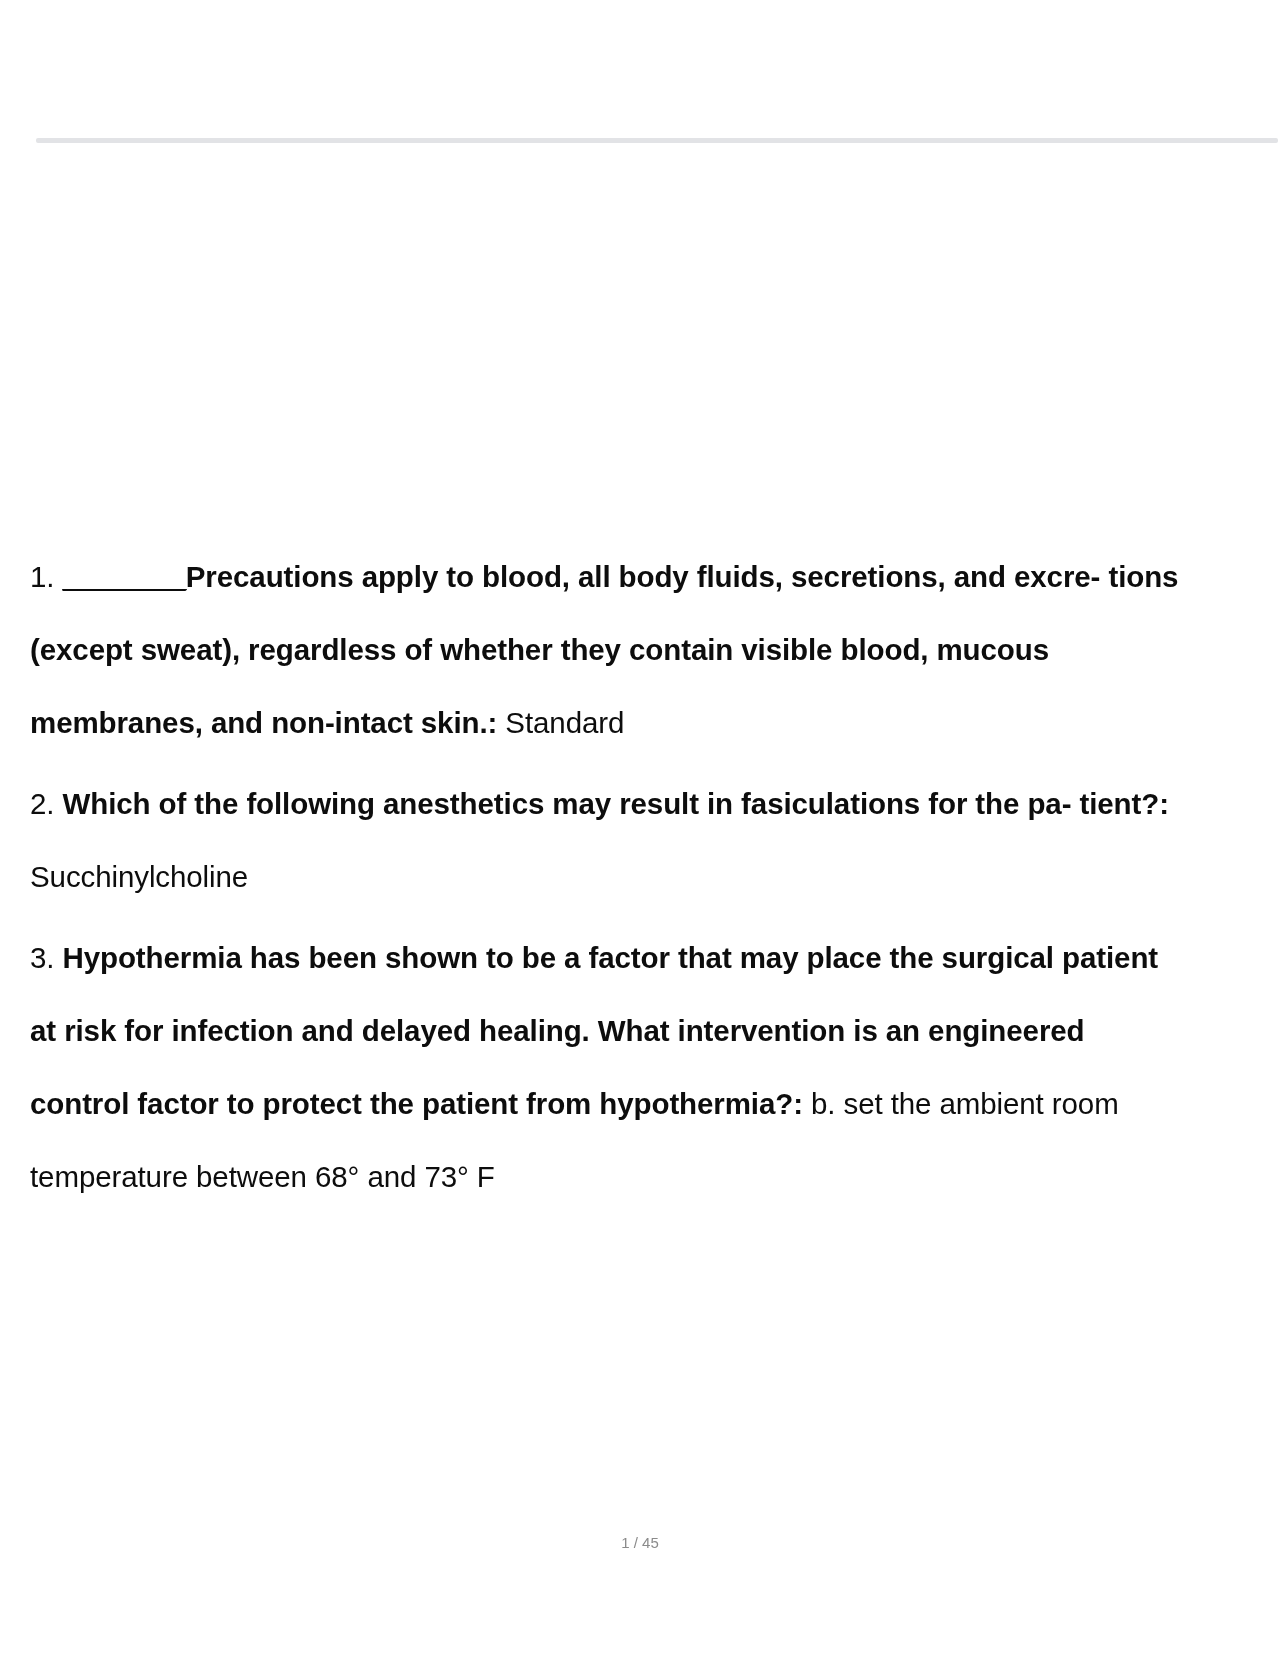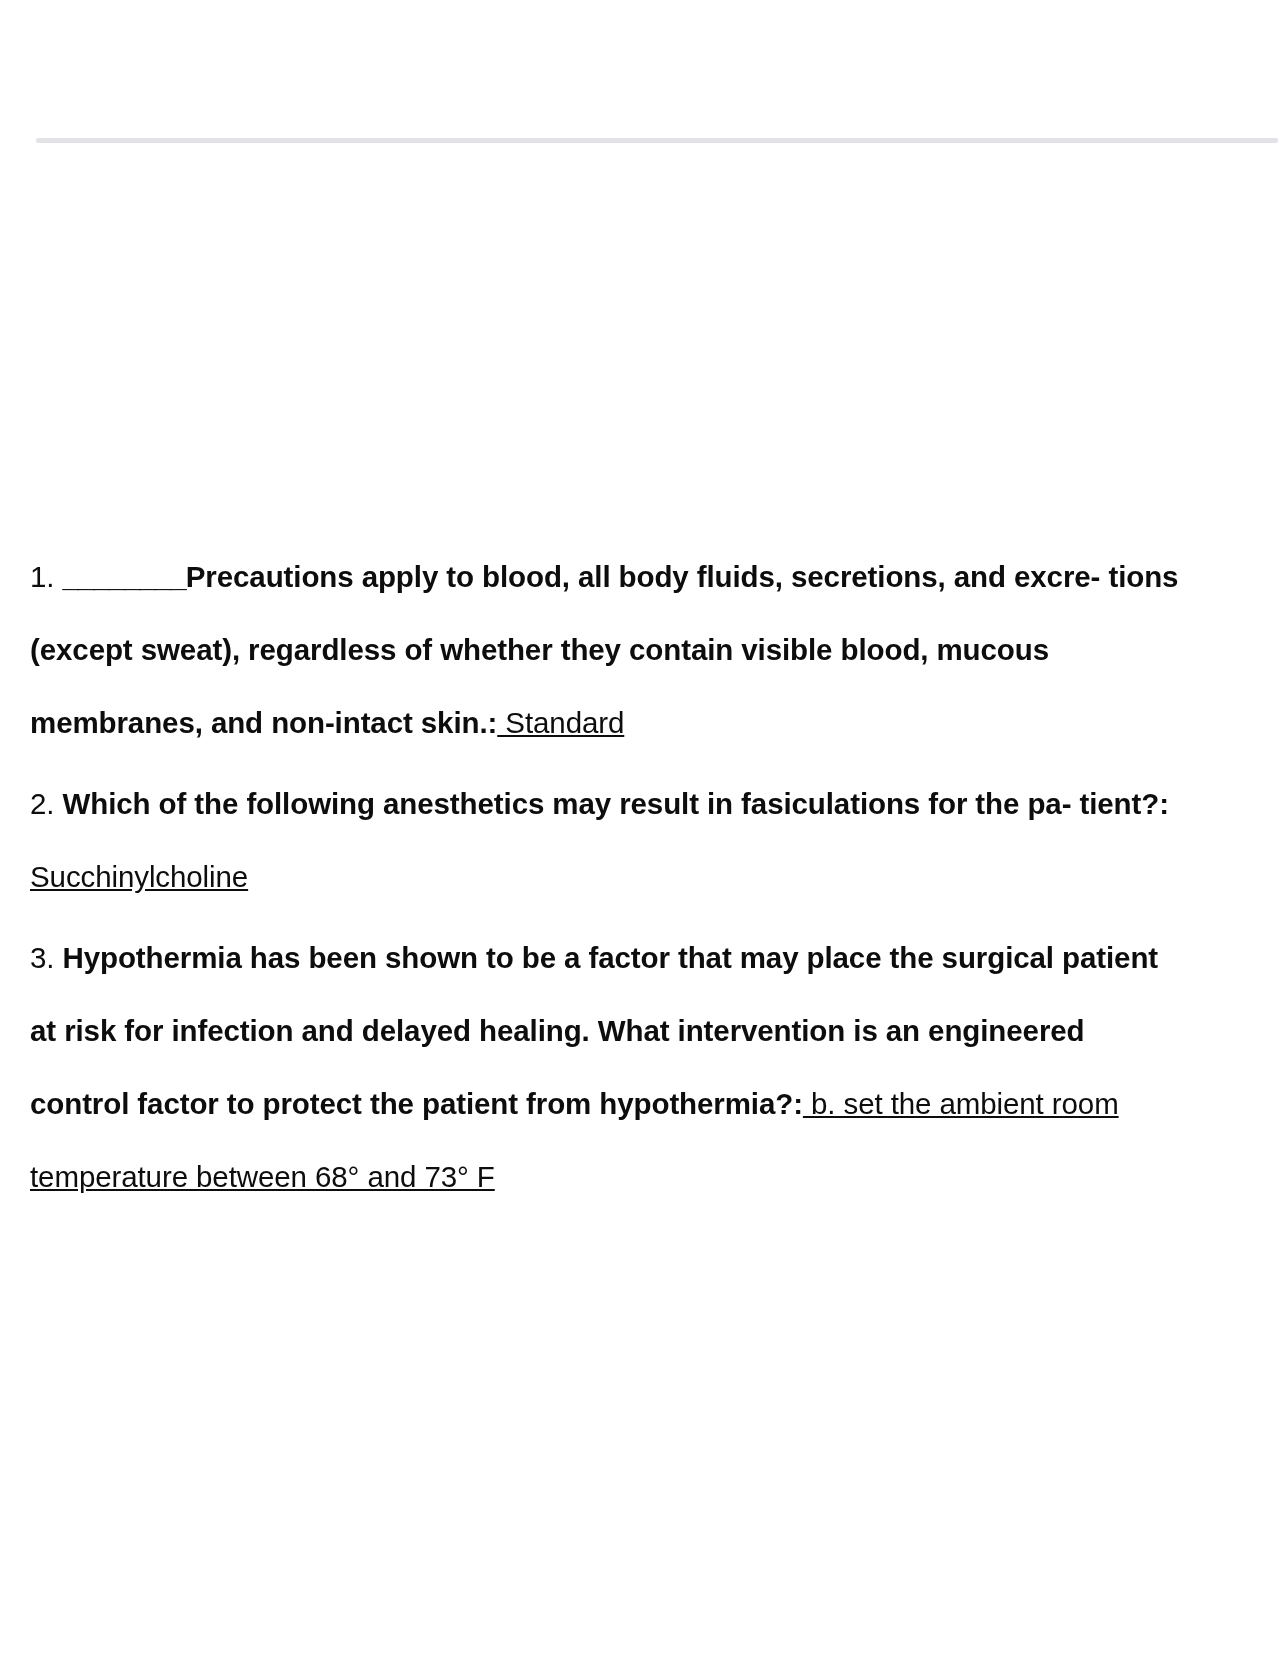--- a/index.html
+++ b/index.html
@@ -74,25 +74,25 @@
     font-stretch: condensed;
   }
   .qa-block .num {
     font-weight: normal;
   }
   .qa-block .q {
     font-weight: bold;
   }
   .qa-block .blank {
     font-weight: bold;
+    text-decoration: underline;
     letter-spacing: -1px;
   }
   .qa-block .a {
     font-weight: normal;
-    text-decoration: underline;
   }
 
   
   .footer {
     position: absolute;
     left: 0;
     top: 1534px;
     width: 1280px;
     text-align: center;
     font-size: 15px;
@@ -120,14 +120,15 @@
       <span class="q">Which of the following anesthetics may result in fasiculations for the pa- tient?:</span><span class="a"> Succhinylcholine</span>
     </p>
 
     <p class="qa-block">
       <span class="num">3.</span>
       <span class="q">Hypothermia has been shown to be a factor that may place the surgical patient at risk for infection and delayed healing. What intervention is an engineered control factor to protect the patient from hypothermia?:</span><span class="a"> b. set the ambient room temperature between 68° and 73° F</span>
     </p>
 
   </div>
 
+  <div class="footer">1 / 45</div>
 
 </div>
 
 </body></html>

